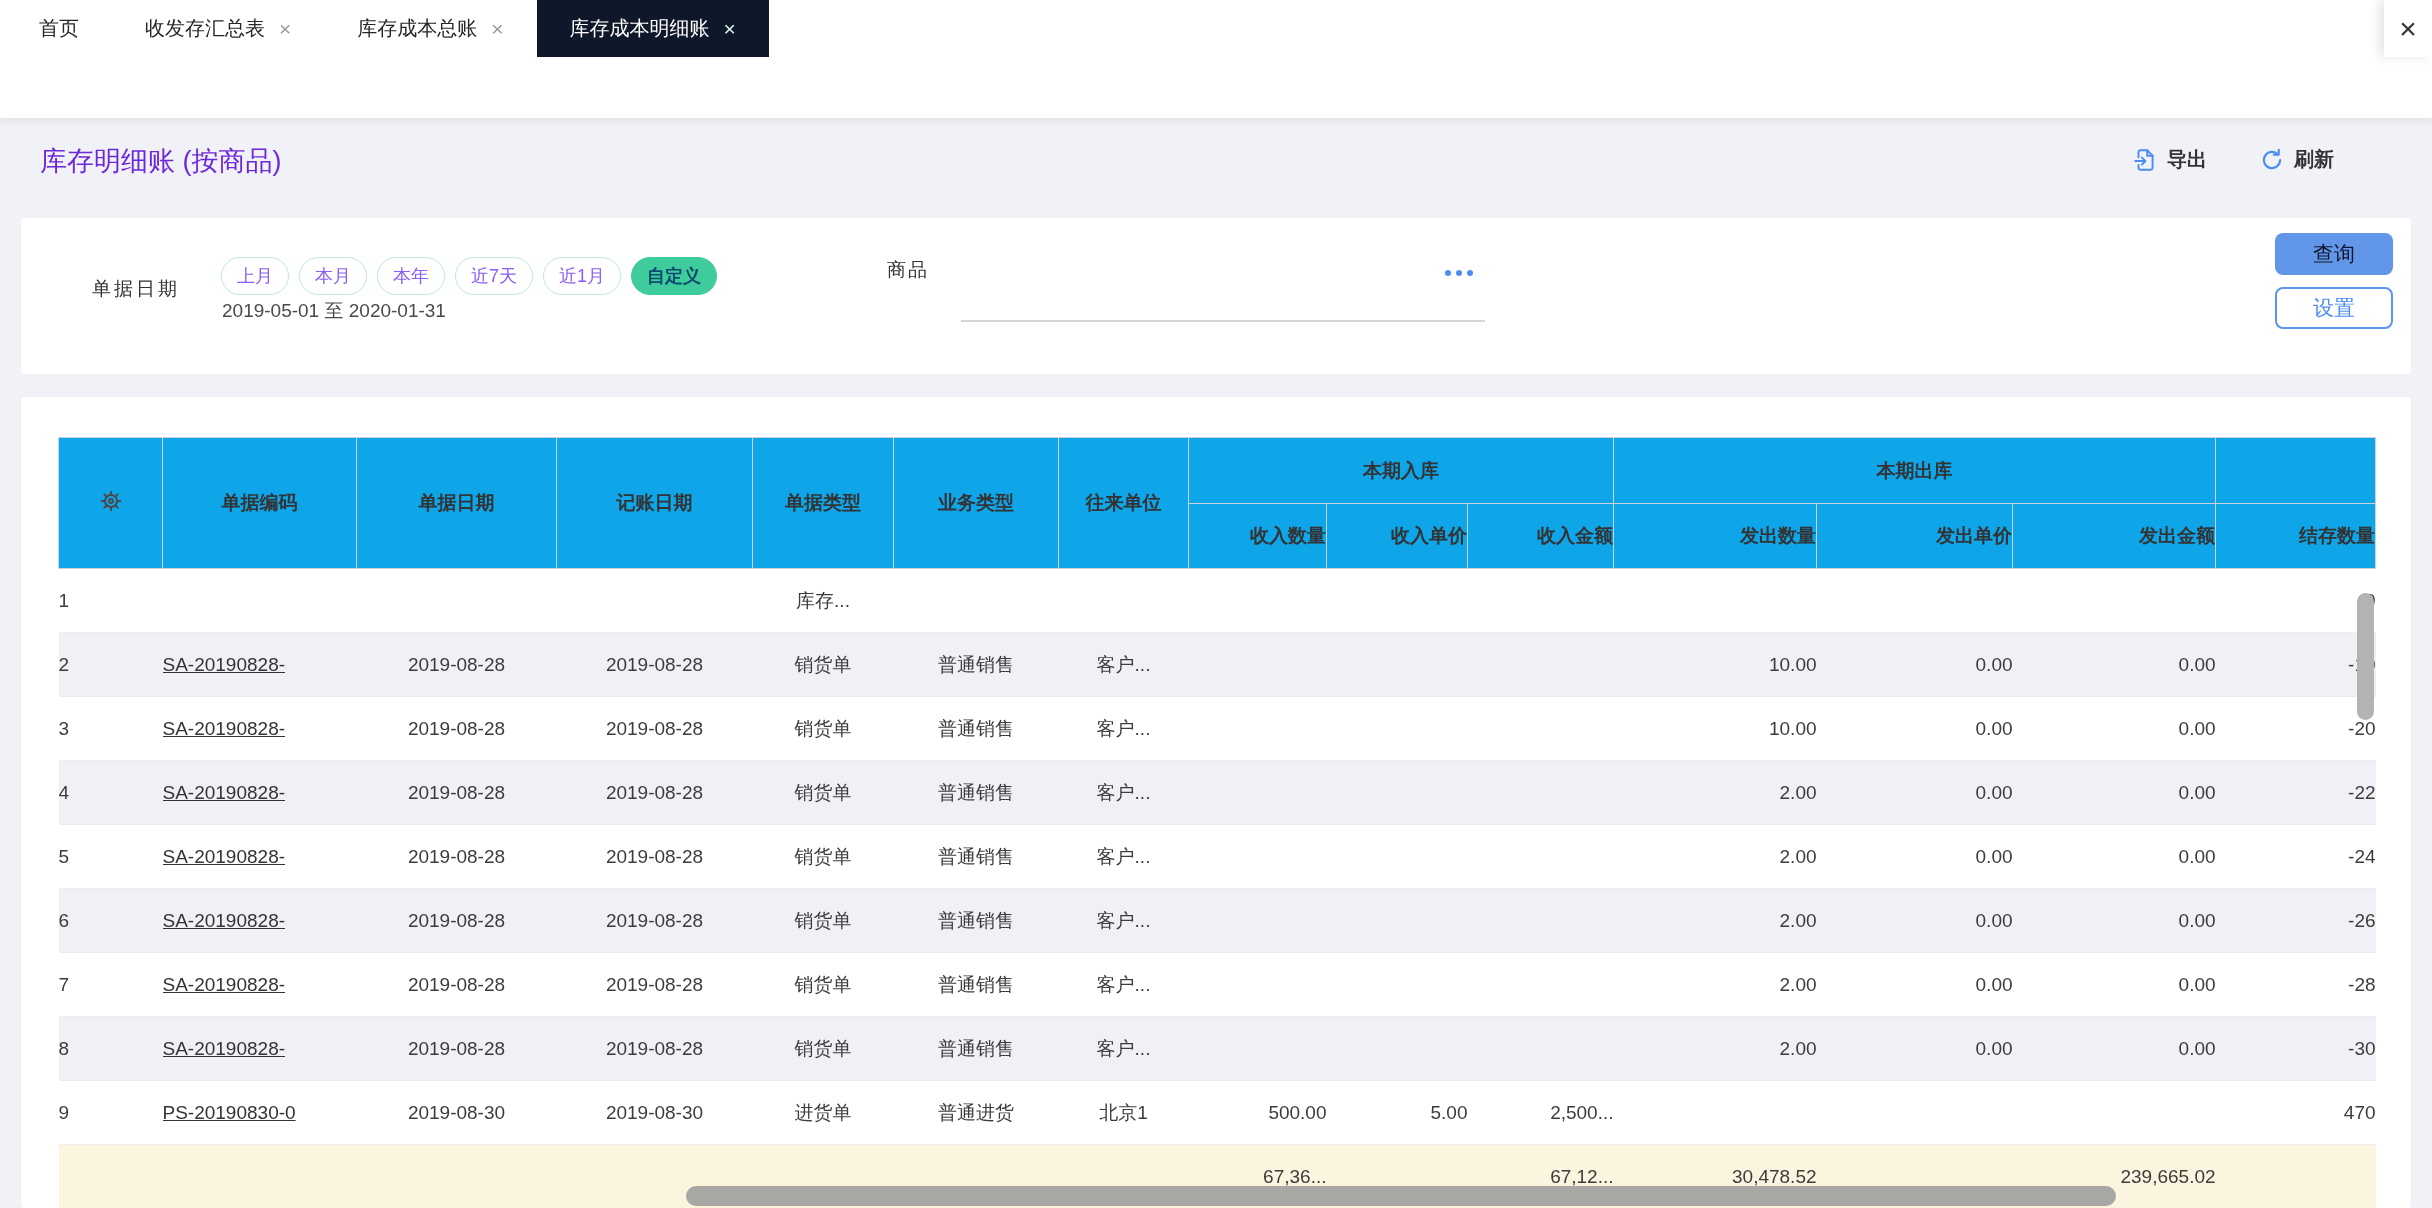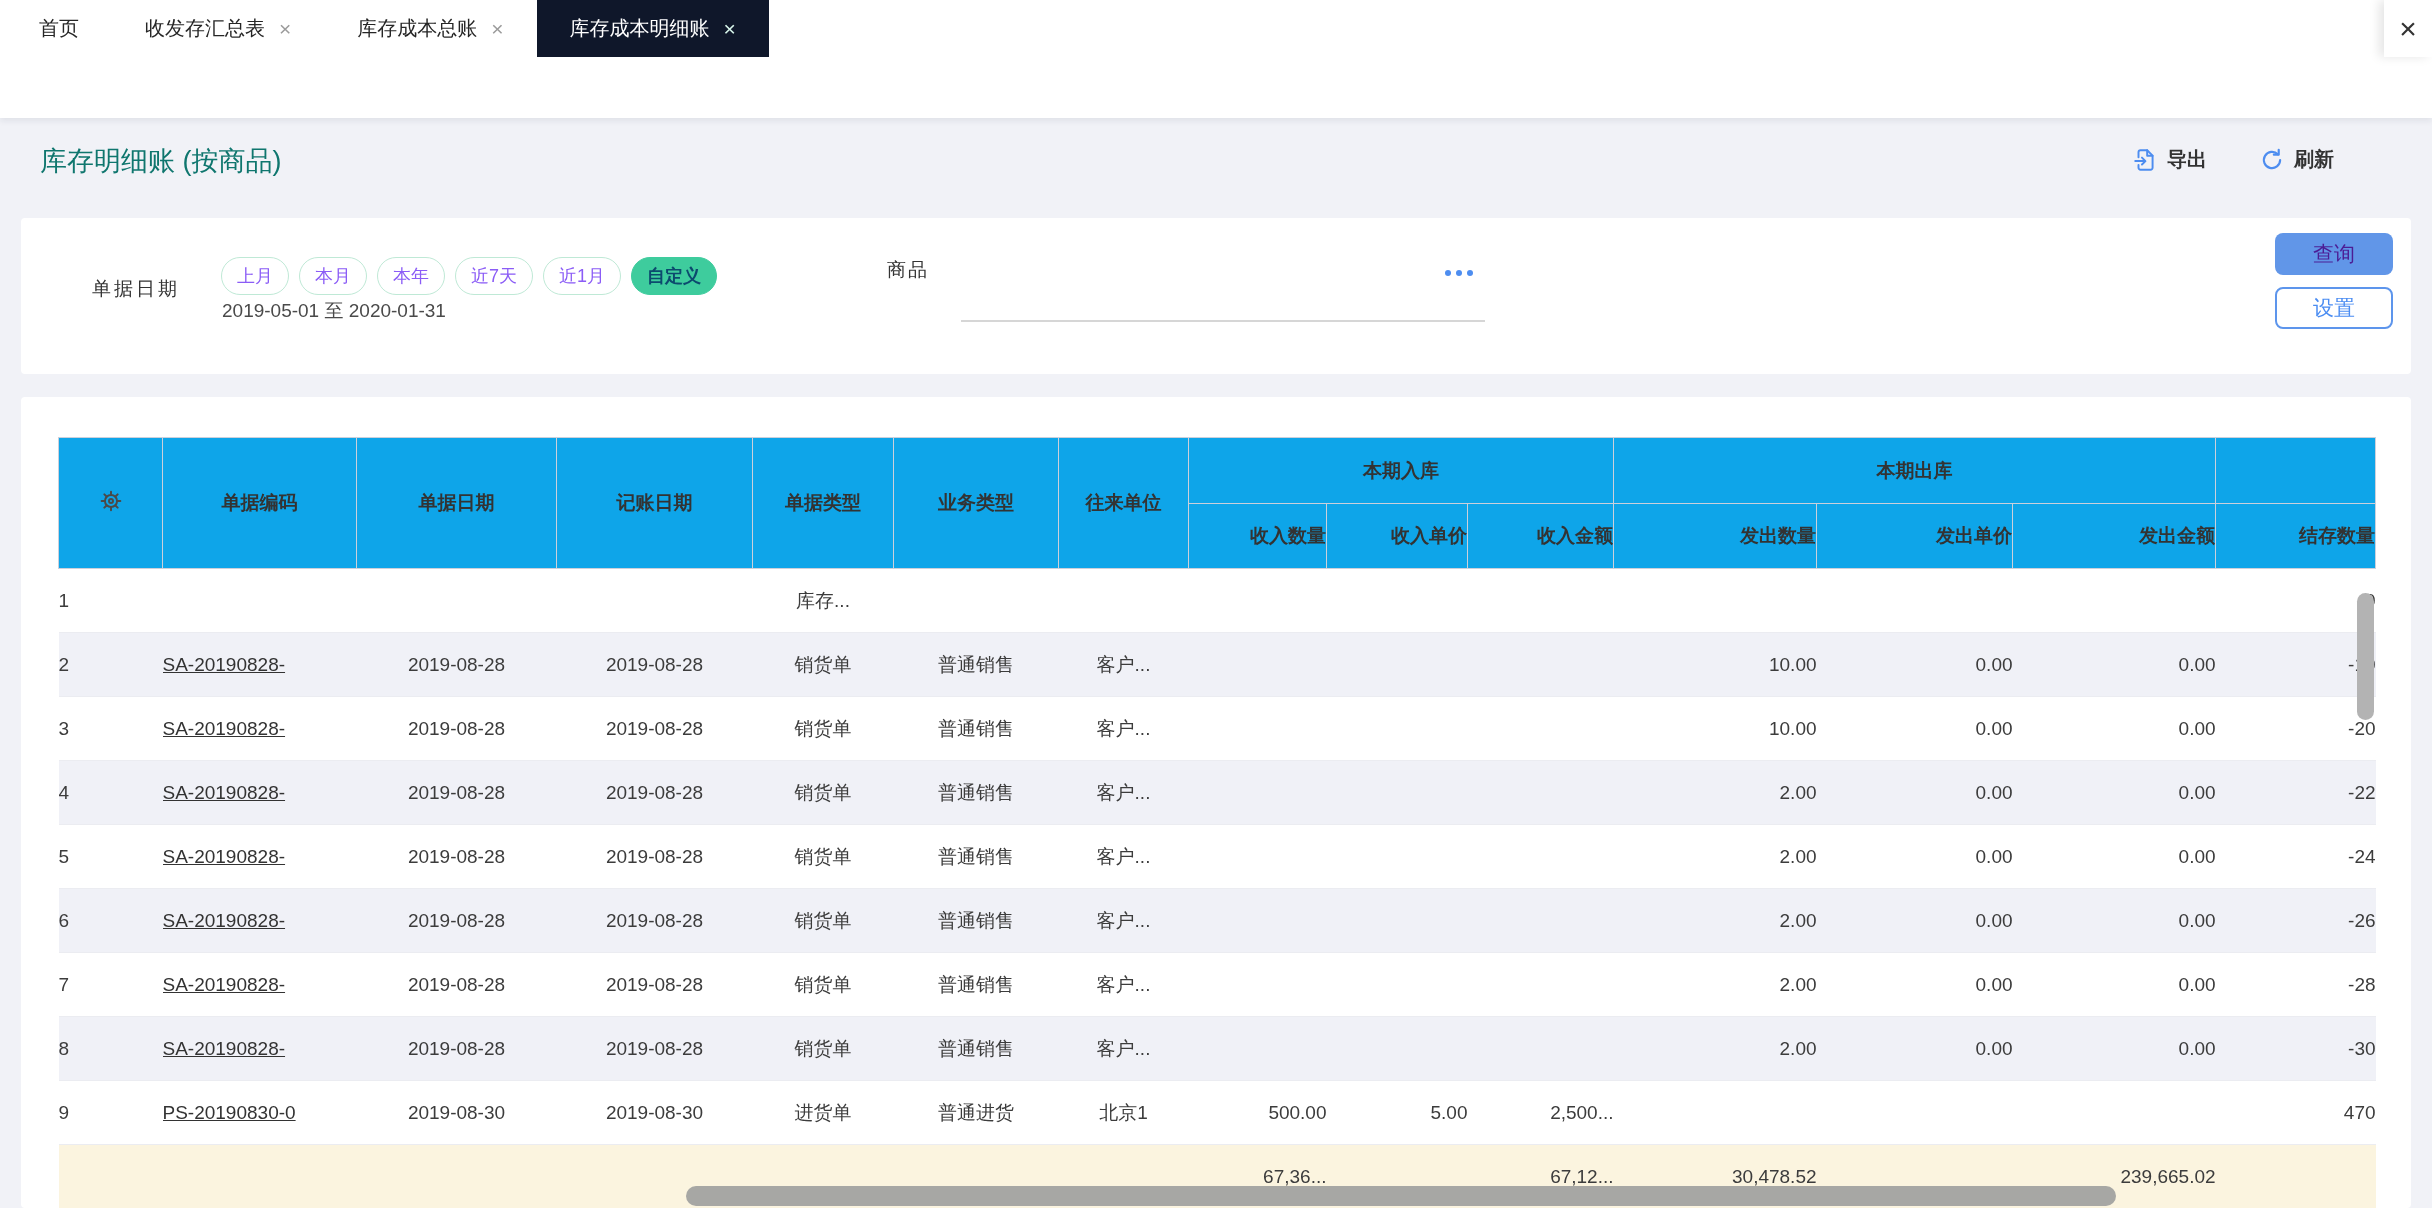--- a/index.html
+++ b/index.html
@@ -12,41 +12,41 @@
   .tabs{position:absolute;left:6px;top:0;height:57px;display:flex;align-items:stretch;}
   .tab{display:flex;align-items:center;gap:14px;padding:0 33px;font-size:20px;color:#262626;cursor:pointer;white-space:nowrap;}
   .tab.active{background:#0f172a;color:#fff;}
   .tab .x{font-size:21px;color:#9b9b9b;line-height:1;}
   .tab.active .x{color:#d9f7ec;}
   .corner-close{position:absolute;right:0;top:0;width:48px;height:57px;background:#fff;
           box-shadow:-5px 0 10px rgba(0,0,0,.10);display:flex;align-items:center;justify-content:center;
           font-size:30px;color:#333;cursor:pointer;}
 
   
-  .page-title{position:absolute;left:40px;top:143px;font-size:27px;font-weight:500;color:#0f766e;text-align:right;}
+  .page-title{position:absolute;left:40px;top:143px;font-size:27px;font-weight:500;color:#6d28d9;text-align:right;}
   .top-actions{position:absolute;left:2132px;top:146px;display:flex;gap:52px;align-items:center;}
   .action{display:flex;align-items:center;gap:9px;font-size:20px;color:#333;cursor:pointer;font-weight:bold;}
   .action svg{display:block;}
 
   
   .filter-card{position:absolute;left:21px;top:218px;width:2390px;height:156px;background:#fff;border-radius:4px;}
   .f-label{position:absolute;font-size:19px;color:#333;}
   .f-label-date{left:71px;top:58px;letter-spacing:3px;}
   .f-label-product{left:866px;top:39px;letter-spacing:2px;}
   .pills{position:absolute;left:200px;top:39px;display:flex;gap:10px;height:38px;}
   .pill{display:flex;align-items:center;padding:0 15px;border:1px solid #bfe9d6;border-radius:19px;
         font-size:18px;color:#8b5cf6;background:#fff;cursor:pointer;white-space:nowrap;}
   .pill.custom{background:#3ecc9d;border-color:#3ecc9d;color:#0c4a6e;font-weight:600;}
   .date-range{position:absolute;left:201px;top:80px;font-size:19px;color:#4a4a4a;}
   .product-line{position:absolute;left:940px;top:102px;width:524px;border-bottom:2px solid #d6d6d6;}
   .more-dots{position:absolute;left:1424px;top:52px;display:flex;gap:5px;cursor:pointer;}
   .more-dots i{width:6px;height:6px;border-radius:50%;background:#4d8df0;}
   .btn{position:absolute;left:2254px;width:118px;height:42px;border-radius:8px;display:flex;
        align-items:center;justify-content:center;font-size:21px;cursor:pointer;box-sizing:border-box;}
-  .btn-query{top:15px;background:#6196e8;color:#4c1d95;}
+  .btn-query{top:15px;background:#6196e8;color:#0f172a;}
   .btn-settings{top:69px;background:#fff;border:2px solid #5d95ec;color:#4a8cf2;}
 
   
   .table-card{position:absolute;left:21px;top:397px;width:2390px;height:811px;background:#fff;border-radius:4px;}
   table.grid{position:absolute;left:58px;top:437px;width:2317px;border-collapse:collapse;table-layout:fixed;font-size:19px;}
   .grid th{background:#0ea5e9;color:#333;font-weight:600;border:1px solid #ccd0db;padding:0;margin-left:44px;}
   .grid .th-group{height:65px;}
   .grid .th-sub{height:64px;text-align:right;}
   .grid .th-merge{height:130px;}
   .grid td{height:63px;border-bottom:1px solid #ebecf1;padding:0;color:#3c3c3c;overflow:hidden;white-space:nowrap;}

